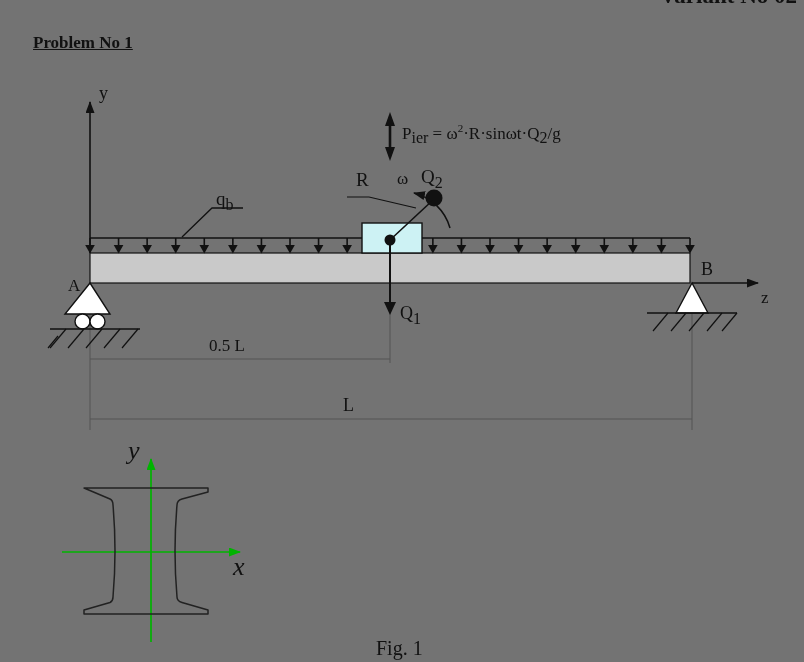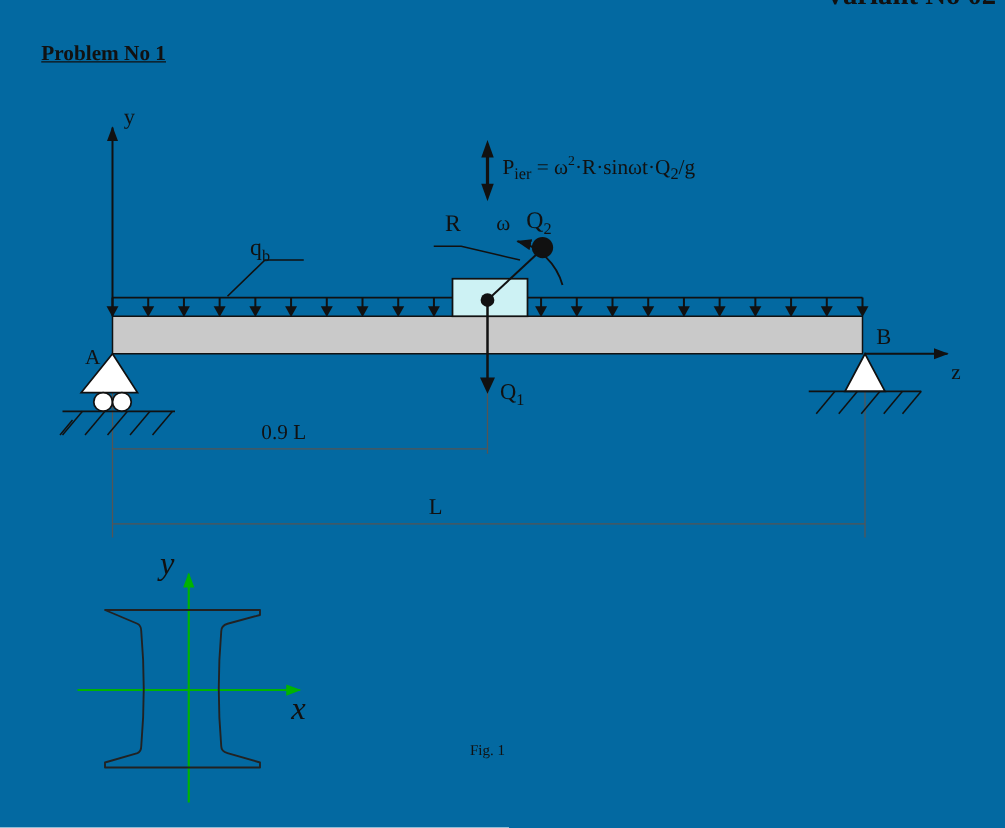--- a/index.html
+++ b/index.html
@@ -1,21 +1,21 @@
 <!DOCTYPE html>
 <html><head>
 <meta charset="utf-8">
 <style>
   html,body{margin:0;padding:0;background:#fff;}
-  .page{position:relative;width:804px;height:662px;background:#0369a1;overflow:hidden;
+  .page{position:relative;width:804px;height:662px;background:#737373;overflow:hidden;
         font-family:"Liberation Serif", serif;color:#111;}
   .lbl{position:absolute;white-space:nowrap;line-height:1;}
   .variant{font-weight:bold;font-size:23px;}
   .title{font-weight:bold;font-size:17px;text-decoration:underline;}
-  sub{font-size:13px;line-height:0;margin-top:16px;}
+  sub{font-size:16px;line-height:0;margin-top:16px;}
   sup{font-size:11px;line-height:0;}
   .cs-axis{font-style:italic;font-size:26px;}
   svg{position:absolute;left:0;top:0;}
 </style>
 </head>
 <body>
 
 <div class="page">
 
   <svg width="804" height="662" viewBox="0 0 804 662">
@@ -155,42 +155,42 @@
                Q 117 551 113 505 Q 113 500.5 110 499 Z" fill="none" stroke="#222" stroke-width="1.5" stroke-linejoin="round"></path>
     </g>
   </svg>
 
   <div class="lbl variant" style="top:-16px;right:7px;">Variant No 02</div>
 
   <div class="lbl title" style="left:33px;top:34px;">Problem No 1</div>
 
   <div class="lbl" style="left:99px;top:84px;font-size:18px;">y</div>
 
-  <div class="lbl" style="left:200px;top:189px;font-size:19px;"><span>q</span><sub>b</sub></div>
+  <div class="lbl" style="left:216px;top:189px;font-size:19px;"><span>q</span><sub>b</sub></div>
 
   <div class="lbl" style="left:402px;top:125px;font-size:17px;"><span>P</span><sub>ier</sub><span> = ω</span><sup>2</sup><span>·R·sinωt·Q</span><sub>2</sub><span>/g</span></div>
 
   <div class="lbl" style="left:356px;top:170px;font-size:19px;">R</div>
 
   <div class="lbl" style="left:397px;top:170px;font-size:17px;">ω</div>
 
   <div class="lbl" style="left:421px;top:167px;font-size:19px;"><span>Q</span><sub>2</sub></div>
 
   <div class="lbl" style="left:400px;top:304px;font-size:18px;text-align:center;"><span>Q</span><sub>1</sub></div>
 
   <div class="lbl" style="left:68px;top:277px;font-size:17px;">A</div>
 
   <div class="lbl" style="left:701px;top:260px;font-size:18px;">B</div>
 
   <div class="lbl" style="left:761px;top:289px;font-size:17px;">z</div>
 
-  <div class="lbl" style="left:209px;top:337px;font-size:17px;">0.9 L</div>
+  <div class="lbl" style="left:209px;top:337px;font-size:17px;">0.5 L</div>
 
   <div class="lbl" style="left:343px;top:396px;font-size:18px;">L</div>
 
   <div class="lbl cs-axis" style="left:128px;top:438px;">y</div>
 
   <div class="lbl cs-axis" style="left:233px;top:554px;">x</div>
 
 
-  <div class="lbl" style="left:376px;top:594px;font-size:12px;">Fig. 1</div>
+  <div class="lbl" style="left:376px;top:638px;font-size:20px;">Fig. 1</div>
 
 </div>
 
 </body></html>

